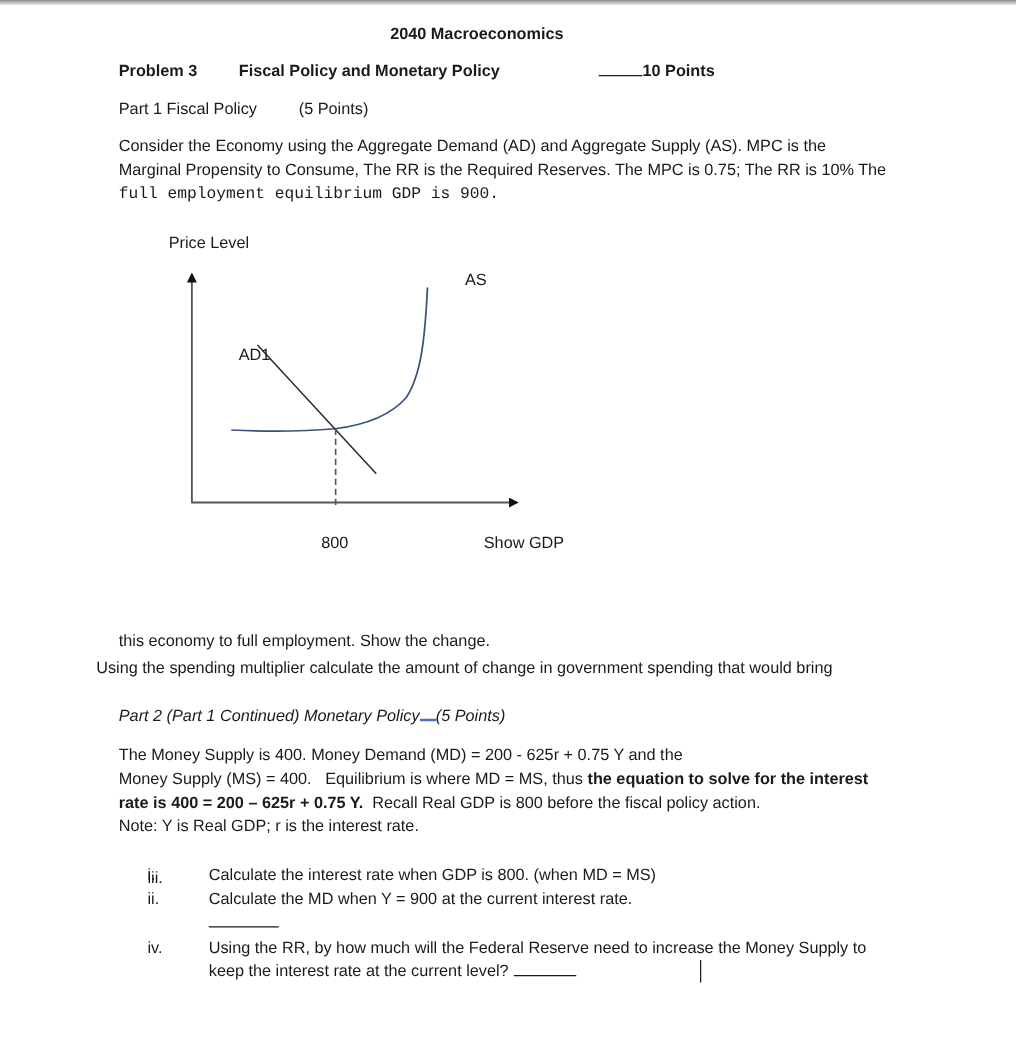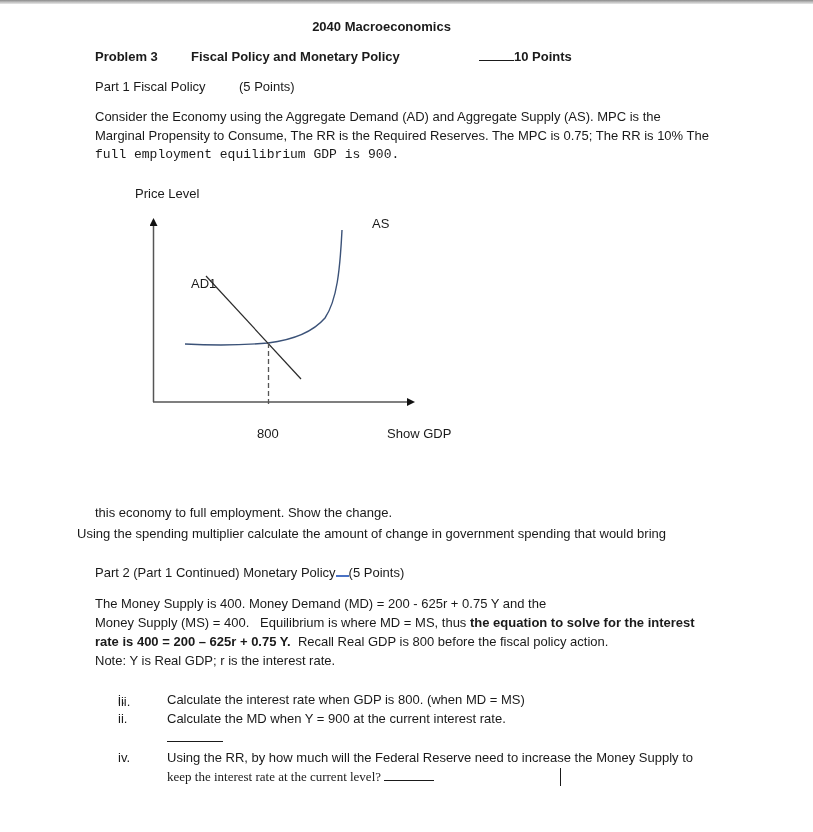--- a/index.html
+++ b/index.html
@@ -120,21 +120,21 @@
   <div class="glabel" style="left:135px; top:186px;">Price Level</div>
   <div class="glabel" style="left:348px; top:216px;margin-left:24px;">AS</div>
   <div class="glabel" style="left:191px; top:276px;">AD1</div>
   <div class="glabel" style="left:257px; top:426px;">800</div>
   <div class="glabel" style="left:387px; top:426px;">Show GDP</div>
 </div>
 
 <div class="t" style="left:77px; top:484px;margin-top:40px;">Using the spending multiplier calculate the amount of change in government spending that would bring</div>
 <div class="t" style="left:95px; top:503px;">this economy to full employment.  Show the change.</div>
 
-<div class="t" style="left:95px; top:563px;">
+<div class="t" style="left:95px; top:563px;font-style:italic;">
   <span>Part 2 (Part 1 Continued) Monetary Policy</span><span class="link-underline"></span><span>(5 Points)</span>
 </div>
 
 <div class="t" style="left:95px; top:594px;">The Money Supply is 400.  Money Demand (MD) = 200 - 625r   + 0.75 Y and the</div>
 <div class="t" style="left:95px; top:613px;">
   <span style="white-space:pre;">Money Supply (MS) = 400.   Equilibrium is where MD = MS, thus </span><span class="b">the equation to solve for the interest</span>
 </div>
 <div class="t" style="left:95px; top:632px;">
   <span class="b">rate is 400 = 200 – 625r + 0.75 Y.</span><span style="white-space:pre;">  Recall Real GDP is 800 before the fiscal policy action.</span>
 </div>
@@ -148,17 +148,17 @@
   <div class="list-text" style="top:709px;">Calculate the MD when Y = 900 at the current interest rate.</div>
 
   <div class="list-num" style="top:692px;">iii.</div>
   <div class="list-text" style="top:728px;">
     <span class="blank" style="width:56px;"></span>
   </div>
 
   <div class="list-num" style="top:748px;">iv.</div>
   <div class="list-text" style="top:748px;">Using the RR, by how much will the Federal Reserve need to increase the Money Supply to</div>
   <div class="list-text" style="top:767px;">
-    <span style="white-space:pre;font-family:Liberation Serif, serif;">keep the interest rate at the current level? </span><span class="blank" style="width:50px;"></span>
+    <span style="white-space:pre;">keep the interest rate at the current level? </span><span class="blank" style="width:50px;"></span>
   </div>
 </div>
 
 <div class="text-cursor"></div>
 
 </body></html>

